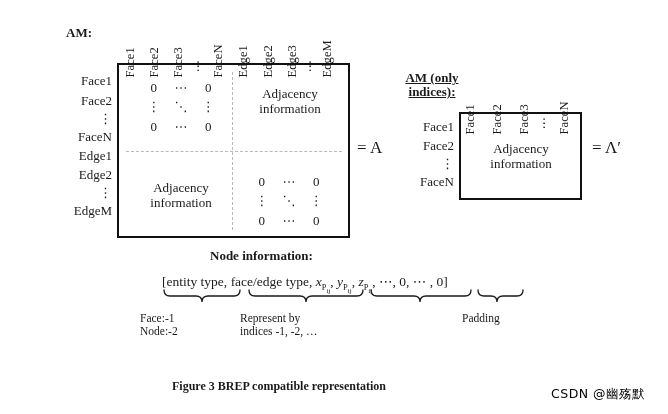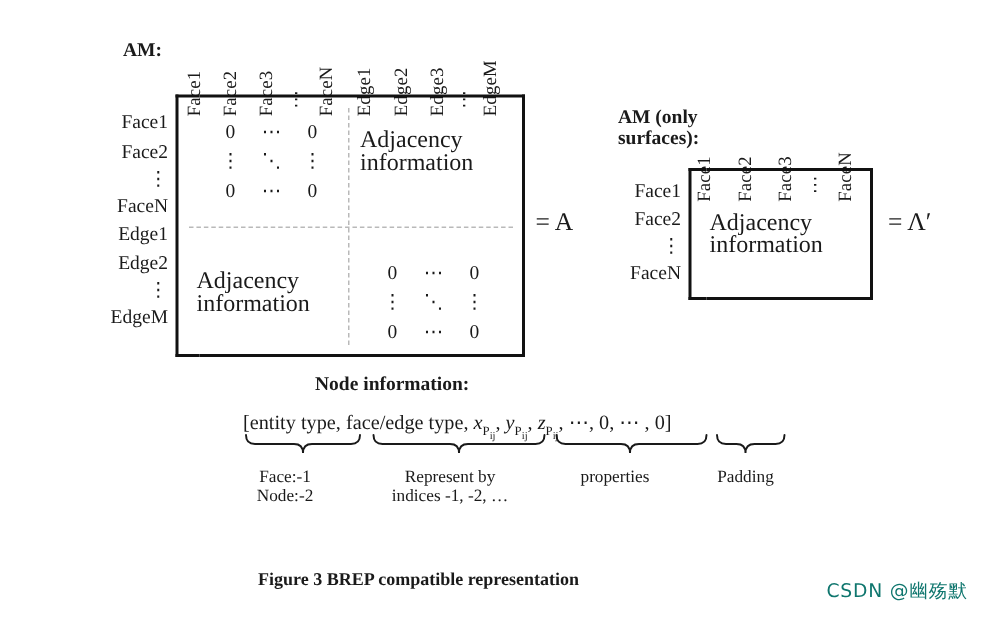--- a/index.html
+++ b/index.html
@@ -55,23 +55,23 @@
   .dash-h {
     border-top: 1px dashed #b9b9b9;
     height: 0;
   }
   .dash-v {
     border-left: 1px dashed #b9b9b9;
     width: 0;
   }
 
   .blk-text {
-    font-size: 16px;
+    font-size: 13px;
     line-height: 15px;
-    text-align: left;
+    text-align: center;
     white-space: nowrap;
   }
 
   
   .zeros {
     display: grid;
     grid-template-columns: repeat(3, 1fr);
     grid-template-rows: repeat(3, 1fr);
     font-size: 13px;
     line-height: 13px;
@@ -97,41 +97,40 @@
     font-size: 13.5px;
     white-space: nowrap;
   }
   .node-vec i { font-style: italic; }
   .node-vec sub { font-size: 8.5px; }
   .node-vec sub sub { font-size: 7px; }
 
   .brace-lab {
     font-size: 11.5px;
     line-height: 13px;
-    text-align: center;
     white-space: nowrap;
   }
 
   .caption {
     font-weight: bold;
     font-size: 12px;
     white-space: nowrap;
   }
   .watermark {
     font-family: "DejaVu Sans", "Liberation Sans", sans-serif;
     font-size: 12.5px;
-    color: #0f766e;
+    color: #000000;
     white-space: nowrap;
     letter-spacing: .5px;
   }
 </style>
 </head>
 <body>
 
-<div class="abs bold-label" style="left:82px; top:26px;">AM:</div>
+<div class="abs bold-label" style="left:66px; top:26px;">AM:</div>
 
 <div class="abs">
   <div class="abs collab" style="left:136px; top:65px;">Face1</div>
   <div class="abs collab" style="left:160px; top:65px;">Face2</div>
   <div class="abs collab" style="left:184px; top:65px;">Face3</div>
   <div class="abs collab" style="left:204px; top:60px;">⋯</div>
   <div class="abs collab" style="left:224px; top:65px;">FaceN</div>
   <div class="abs collab" style="left:249px; top:65px;">Edge1</div>
   <div class="abs collab" style="left:274px; top:65px;">Edge2</div>
   <div class="abs collab" style="left:298px; top:65px;">Edge3</div>
@@ -186,23 +185,23 @@
   <span>⋮</span>
   <span>⋱</span>
   <span>⋮</span>
   <span>0</span>
   <span>⋯</span>
   <span>0</span>
 </div>
 
 <div class="abs eq" style="left:357px; top:139px;">= A</div>
 
-<div class="abs bold-label" style="left:412px; top:71px; text-align:left; width:64px;">
+<div class="abs bold-label" style="left:400px; top:71px; text-align:center; width:64px;text-decoration:underline;">
   <div>AM (only</div>
-  <div>surfaces):</div>
+  <div>indices):</div>
 </div>
 
 <div class="abs">
   <div class="abs collab" style="left:476px; top:122px;">Face1</div>
   <div class="abs collab" style="left:503px; top:122px;">Face2</div>
   <div class="abs collab" style="left:530px; top:122px;">Face3</div>
   <div class="abs collab" style="left:550px; top:117px;">⋯</div>
   <div class="abs collab" style="left:570px; top:122px;">FaceN</div>
 </div>
 
@@ -241,21 +240,20 @@
 
 <div class="abs brace-lab" style="left:140px; top:312px; width:100px;">
   <div>Face:-1</div>
   <div>Node:-2</div>
 </div>
 <div class="abs brace-lab" style="left:240px; top:312px; width:120px;">
   <div>Represent by</div>
   <div>indices -1, -2, …</div>
 </div>
 <div class="abs brace-lab" style="left:358px; top:312px; width:104px;">
-  <div>properties</div>
 </div>
 <div class="abs brace-lab" style="left:462px; top:312px; width:70px;">
   <div>Padding</div>
 </div>
 
 <div class="abs caption" style="left:172px; top:379px;">Figure 3 BREP compatible representation</div>
 
 <div class="abs watermark" style="left:551px; top:386px;">CSDN @幽殇默</div>
 
 </body></html>

